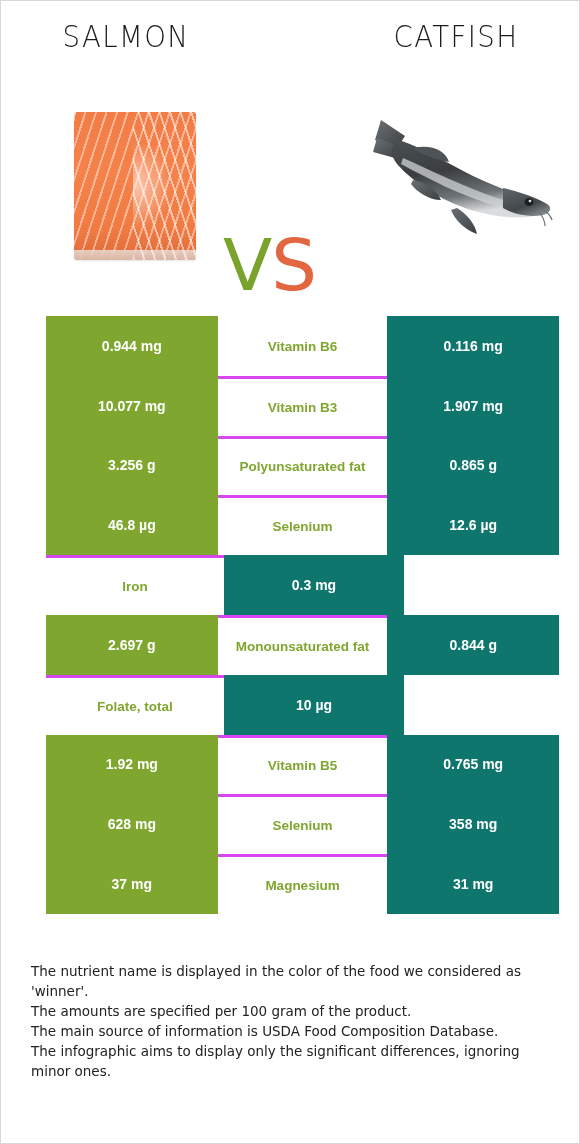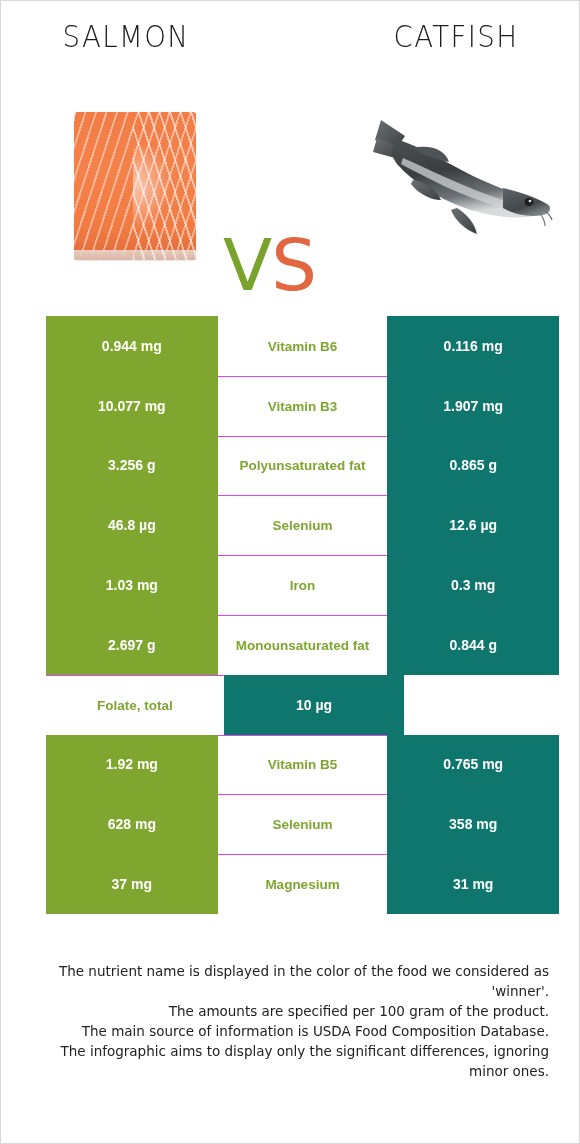--- a/index.html
+++ b/index.html
@@ -85,35 +85,35 @@
     background:#7fa62f;
     color:#ffffff;
     font-weight:bold;
   }
   .cell.mid{
     width:178px;
     background:#ffffff;
     color:#7fa62f;
     font-weight:bold;
     font-size:13.5px;
-    border-top:1px solid #d946ef;
+    border-top:3px solid #d946ef;
     text-align:center;
   }
   .row:first-child .cell.mid{border-top:1px solid transparent;}
   .cell.right{
     width:180px;
     background:#0f766e;
     color:#ffffff;
     font-weight:bold;
   }
 
   
   .footer{
     position:absolute;left:30px;top:960px;width:518px;
-    text-align:right;
+    text-align:left;
     font-size:13.5px;
     line-height:20px;
     color:#222222;
     font-family:"DejaVu Sans", sans-serif;
   }
   .footer p{margin:0;}
 </style>
 </head>
 <body>
 
@@ -187,21 +187,20 @@
       <div class="cell right">0.865 g</div>
     </div>
 
     <div class="row">
       <div class="cell left">46.8 µg</div>
       <div class="cell mid">Selenium</div>
       <div class="cell right">12.6 µg</div>
     </div>
 
     <div class="row">
-      <div class="cell left">1.03 mg</div>
       <div class="cell mid">Iron</div>
       <div class="cell right">0.3 mg</div>
     </div>
 
     <div class="row">
       <div class="cell left">2.697 g</div>
       <div class="cell mid">Monounsaturated fat</div>
       <div class="cell right">0.844 g</div>
     </div>
 

